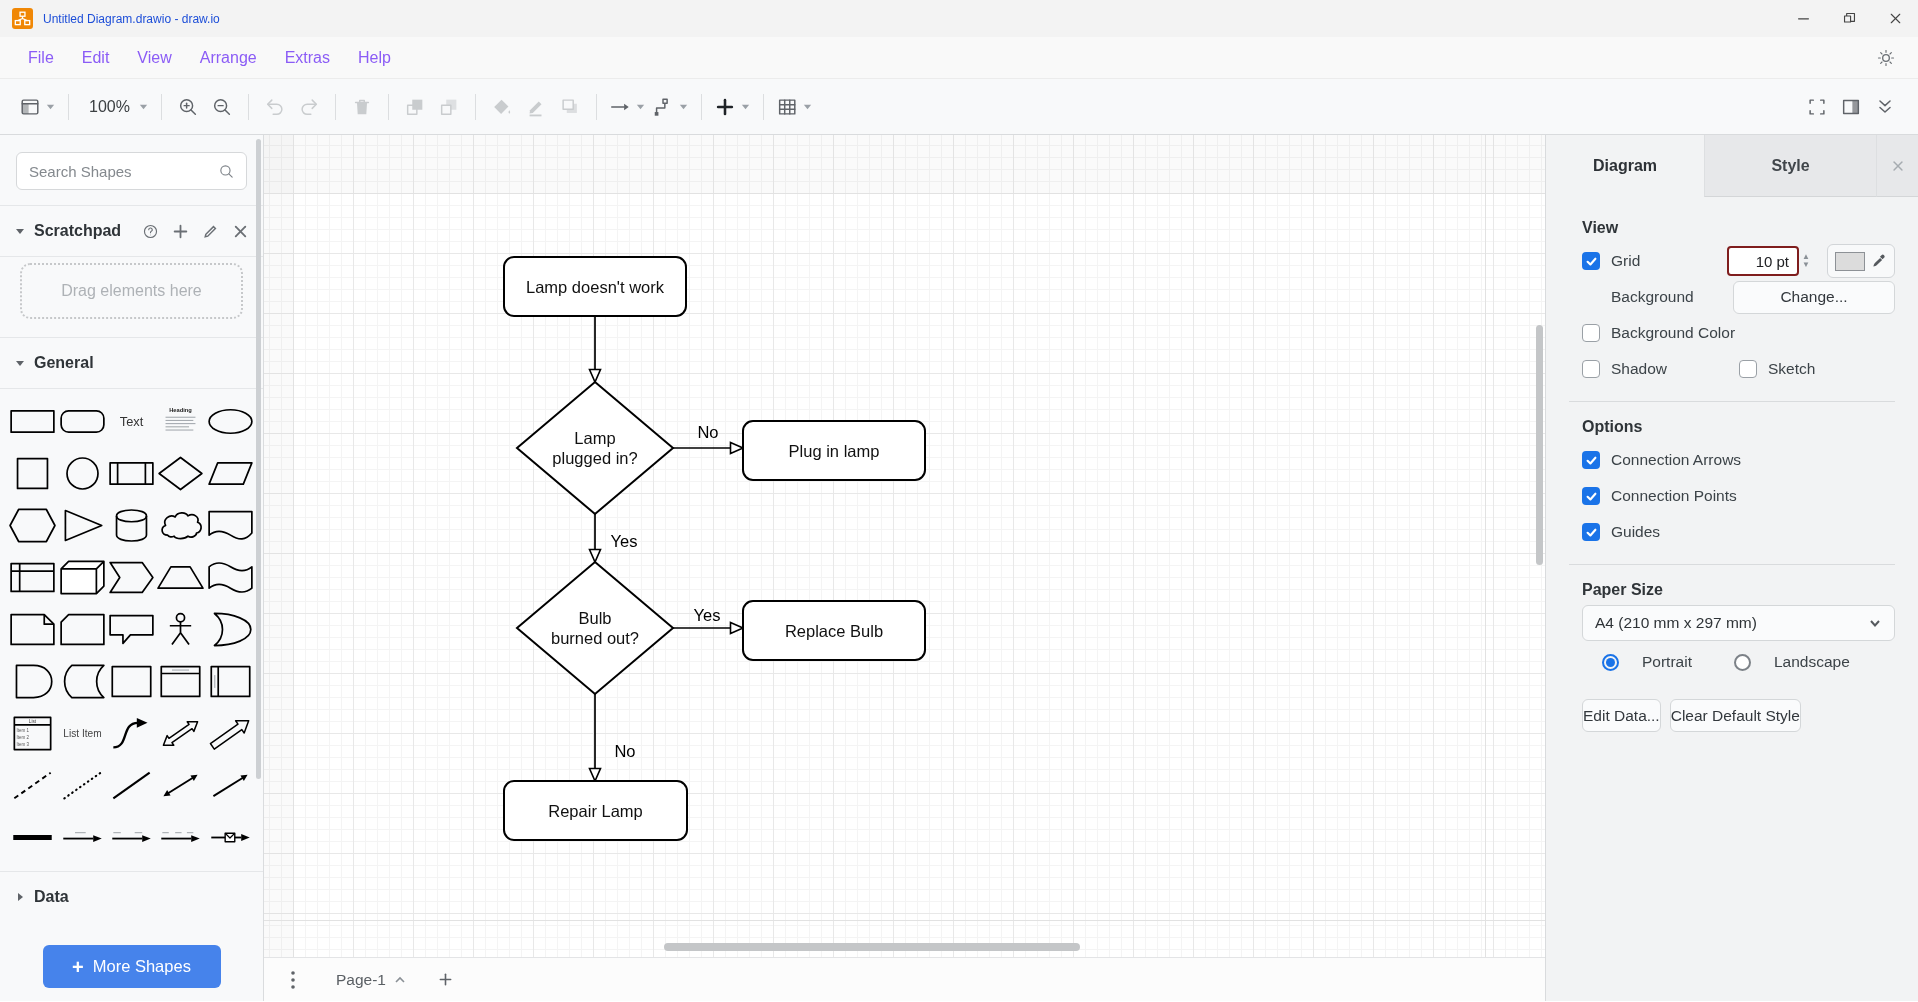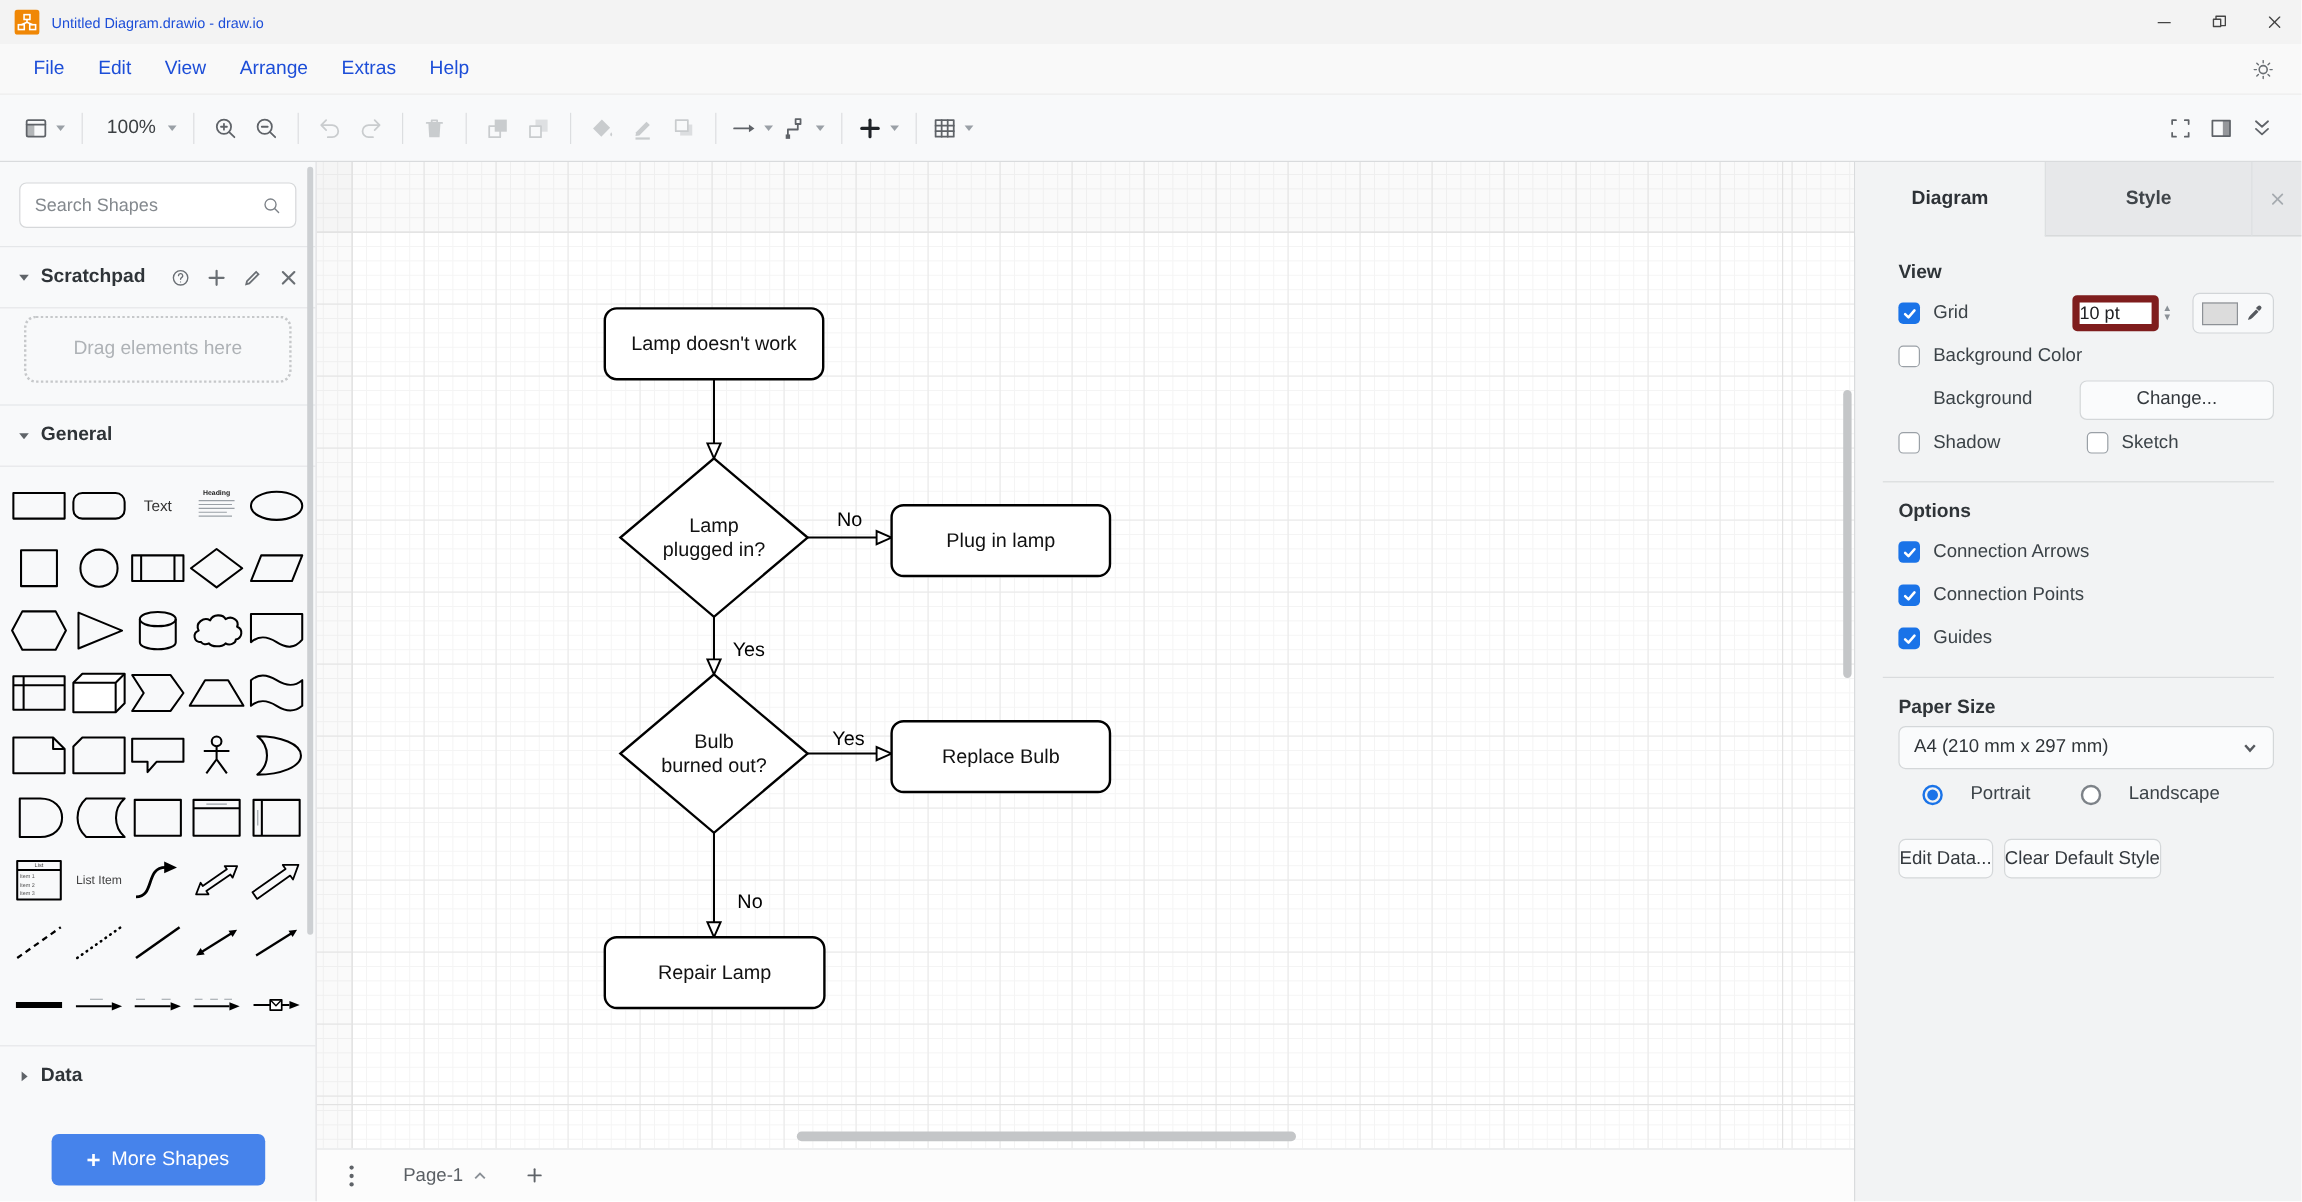--- a/index.html
+++ b/index.html
@@ -10,21 +10,21 @@
   
   .titlebar { height:37px; background:#f3f3f3; display:flex; align-items:center; padding-left:12px; }
   .logo { width:21px; height:21px; }
   .win-title { margin-left:10px; font-size:12px; color:#1d4ed8; }
   .win-controls { margin-left:auto; display:flex; height:100%; }
   .win-btn { width:46px; height:100%; display:flex; align-items:center; justify-content:center; color:#444; }
   .win-btn svg { width:17px; height:17px; }
 
   
   .menubar { height:42px; background:#f9f9f9; display:flex; align-items:center; padding:0 14px; border-bottom:1px solid #ececec; }
-  .menu-item { padding:7px 14px; font-size:16px; color:#1d4ed8; cursor:default; }
+  .menu-item { padding:7px 14px; font-size:16px; color:#8b5cf6; cursor:default; }
   .theme-toggle { margin-left:auto; width:36px; height:36px; color:#6a6f74; display:flex; align-items:center; justify-content:center; }
   .theme-toggle svg { width:20px; height:20px; }
 
   
   .toolbar { height:56px; background:#f8f9fa; border-bottom:1px solid #d9dbdd; display:flex; align-items:center; padding:0 16px; }
   .tbtn { height:36px; min-width:34px; padding:0 3px; display:flex; align-items:center; justify-content:center; color:#5f6368; }
   .tbtn svg { width:22px; height:22px; }
   .tbtn.disabled { color:#c9ccce; }
   .tbtn .caret { margin-left:4px; color:#9aa0a6; }
   .caret svg { width:11px; height:11px; }
@@ -90,21 +90,21 @@
   .tab-close svg { width:14px; height:14px; }
   .panel-body { padding:6px 23px 0 36px; }
   .p-heading { font-weight:bold; font-size:16px; color:#2f3438; margin:16px 0 6px; }
   .p-row { display:flex; align-items:center; min-height:36px; }
   .cb { width:18px; height:18px; border-radius:4px; flex-shrink:0; }
   .cb.on { background:#1a73e8; display:flex; align-items:center; justify-content:center; }
   .cb.off { background:#fff; border:1.5px solid #9aa0a6; }
   .cb svg { width:13px; height:13px; }
   .cb-label { margin-left:11px; font-size:15.5px; color:#3c4348; }
   .p-row .right { margin-left:auto; display:flex; align-items:center; }
-  .grid-input { width:72px; height:30px; background:#fff; border:6px solid #7f1d1d; border-radius:4px; padding-right:8px; font-size:15px; color:#202124; font-family:inherit; }
+  .grid-input { width:72px; height:30px; background:#fff; border:2px solid #7f1d1d; border-radius:4px; text-align:right; padding-right:8px; font-size:15px; color:#202124; font-family:inherit; }
   .stepper { width:16px; display:flex; flex-direction:column; margin-left:3px; color:#8a9096; font-size:8px; line-height:8px; }
   .swatch-group { margin-left:9px; height:34px; display:flex; align-items:center; gap:6px; padding:0 7px; background:#f8f9fa; border:1px solid #d2d5d8; border-radius:6px; }
   .swatch { width:30px; height:19px; background:#dcdcdc; border:1px solid #8d9196; }
   .dropper { color:#55595e; } .dropper svg { width:16px; height:16px; }
   .p-btn { height:33px; background:#fafbfc; border:1px solid #d4d7d9; border-radius:6px; font-size:15.5px; color:#33383d; display:flex; align-items:center; justify-content:center; font-family:inherit; }
   .change-btn { width:162px; margin-left:auto; }
   .p-label { font-size:15.5px; color:#3c4348; margin-left:29px; }
   .half2 { margin-left:72px; display:flex; align-items:center; }
   .p-div { height:1px; background:#d9dbdd; margin:14px 0 2px -13px; }
   .select { height:36px; background:#fafbfc; border:1px solid #d4d7d9; border-radius:6px; display:flex; align-items:center; padding:0 12px; font-size:15.5px; color:#2f3438; margin-top:4px; }
@@ -822,27 +822,27 @@
                   <path d="M3 17c.2-1.7 1-3.5 2.2-4.7l6.2-6.2 2.5 2.5-6.2 6.2C6.5 16 4.7 16.8 3 17z" fill="currentColor"></path>
                   <path d="M11.2 4.6l1.9-1.9a2.1 2.1 0 0 1 3.2 3.2l-1.9 1.9z" fill="currentColor"></path>
                 </svg>
               </span>
           </span>
         </span>
       </div>
 
 
       <div class="p-row">
+        <span class="p-label" style="margin-left:29px;">Background</span>
+        <button class="p-btn change-btn">Change...</button>
+      </div>
+
+      <div class="p-row">
         <span class="cb off"></span>
         <span class="cb-label">Background Color</span>
-      </div>
-
-      <div class="p-row">
-        <span class="p-label" style="margin-left:29px;">Background</span>
-        <button class="p-btn change-btn">Change...</button>
       </div>
 
       <div class="p-row">
         <span class="cb off"></span>
         <span class="cb-label">Shadow</span>
         <span class="half2">
           <span class="cb off"></span>
           <span class="cb-label">Sketch</span>
         </span>
       </div>

